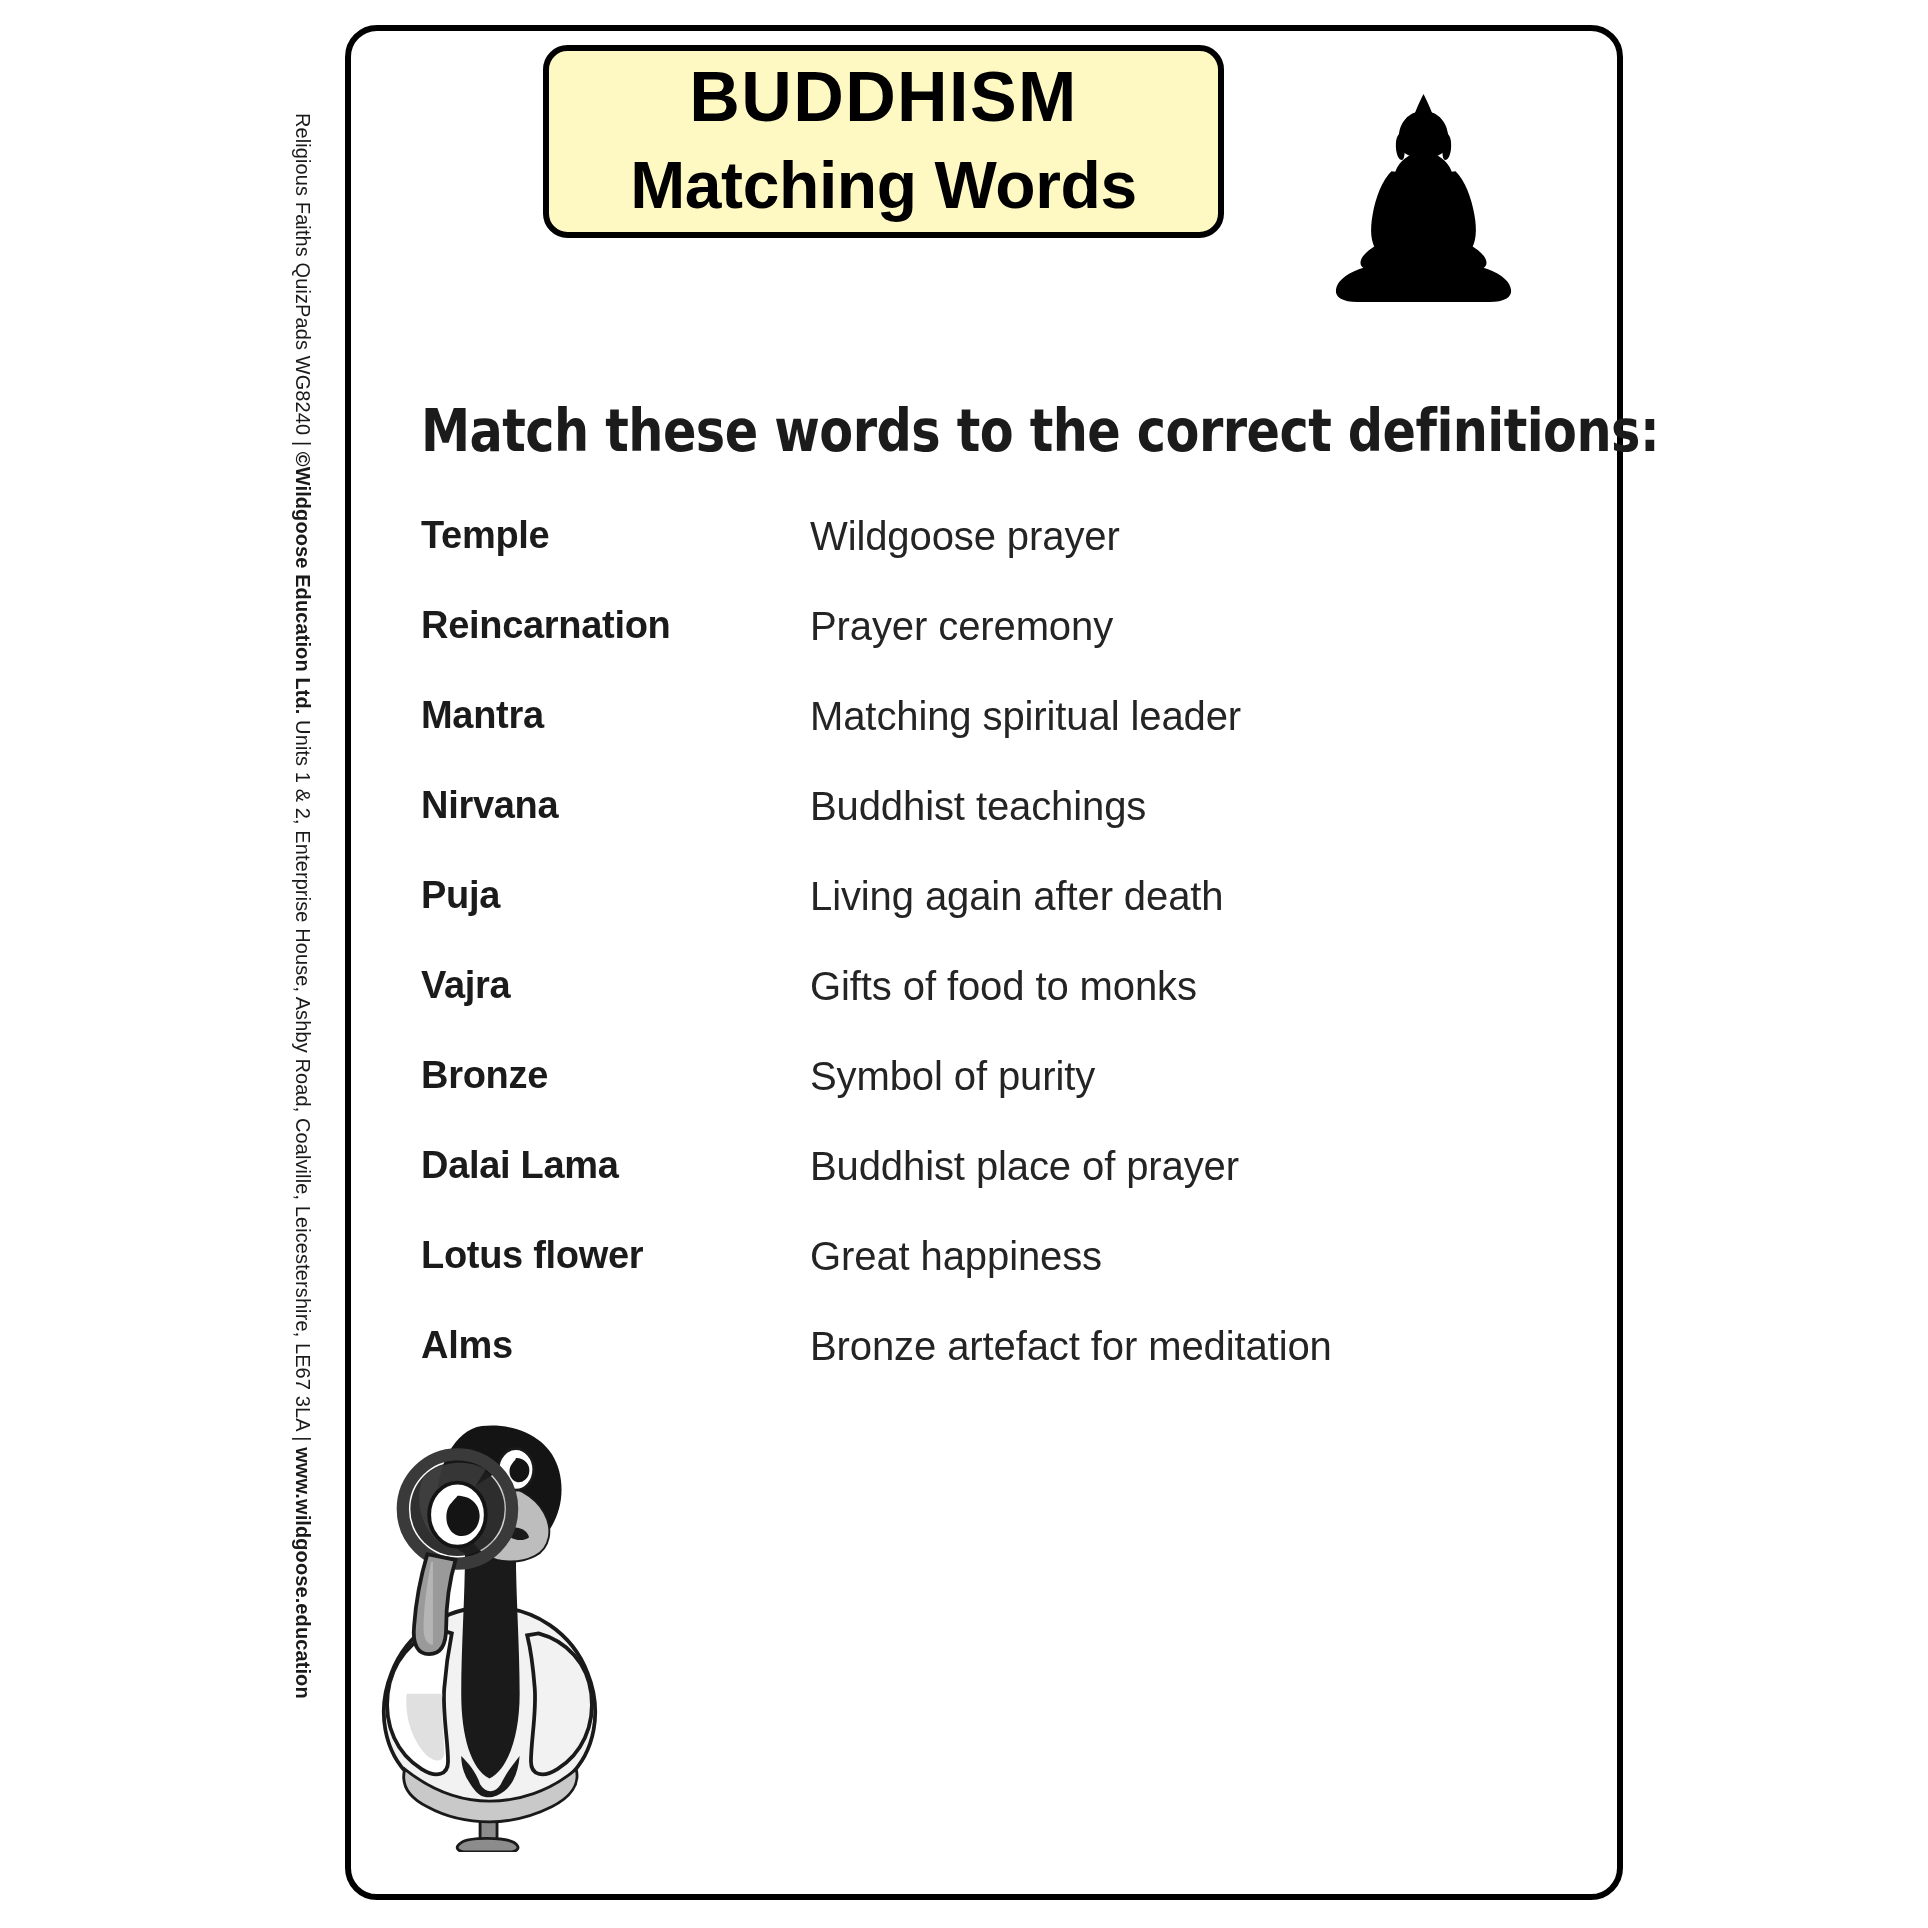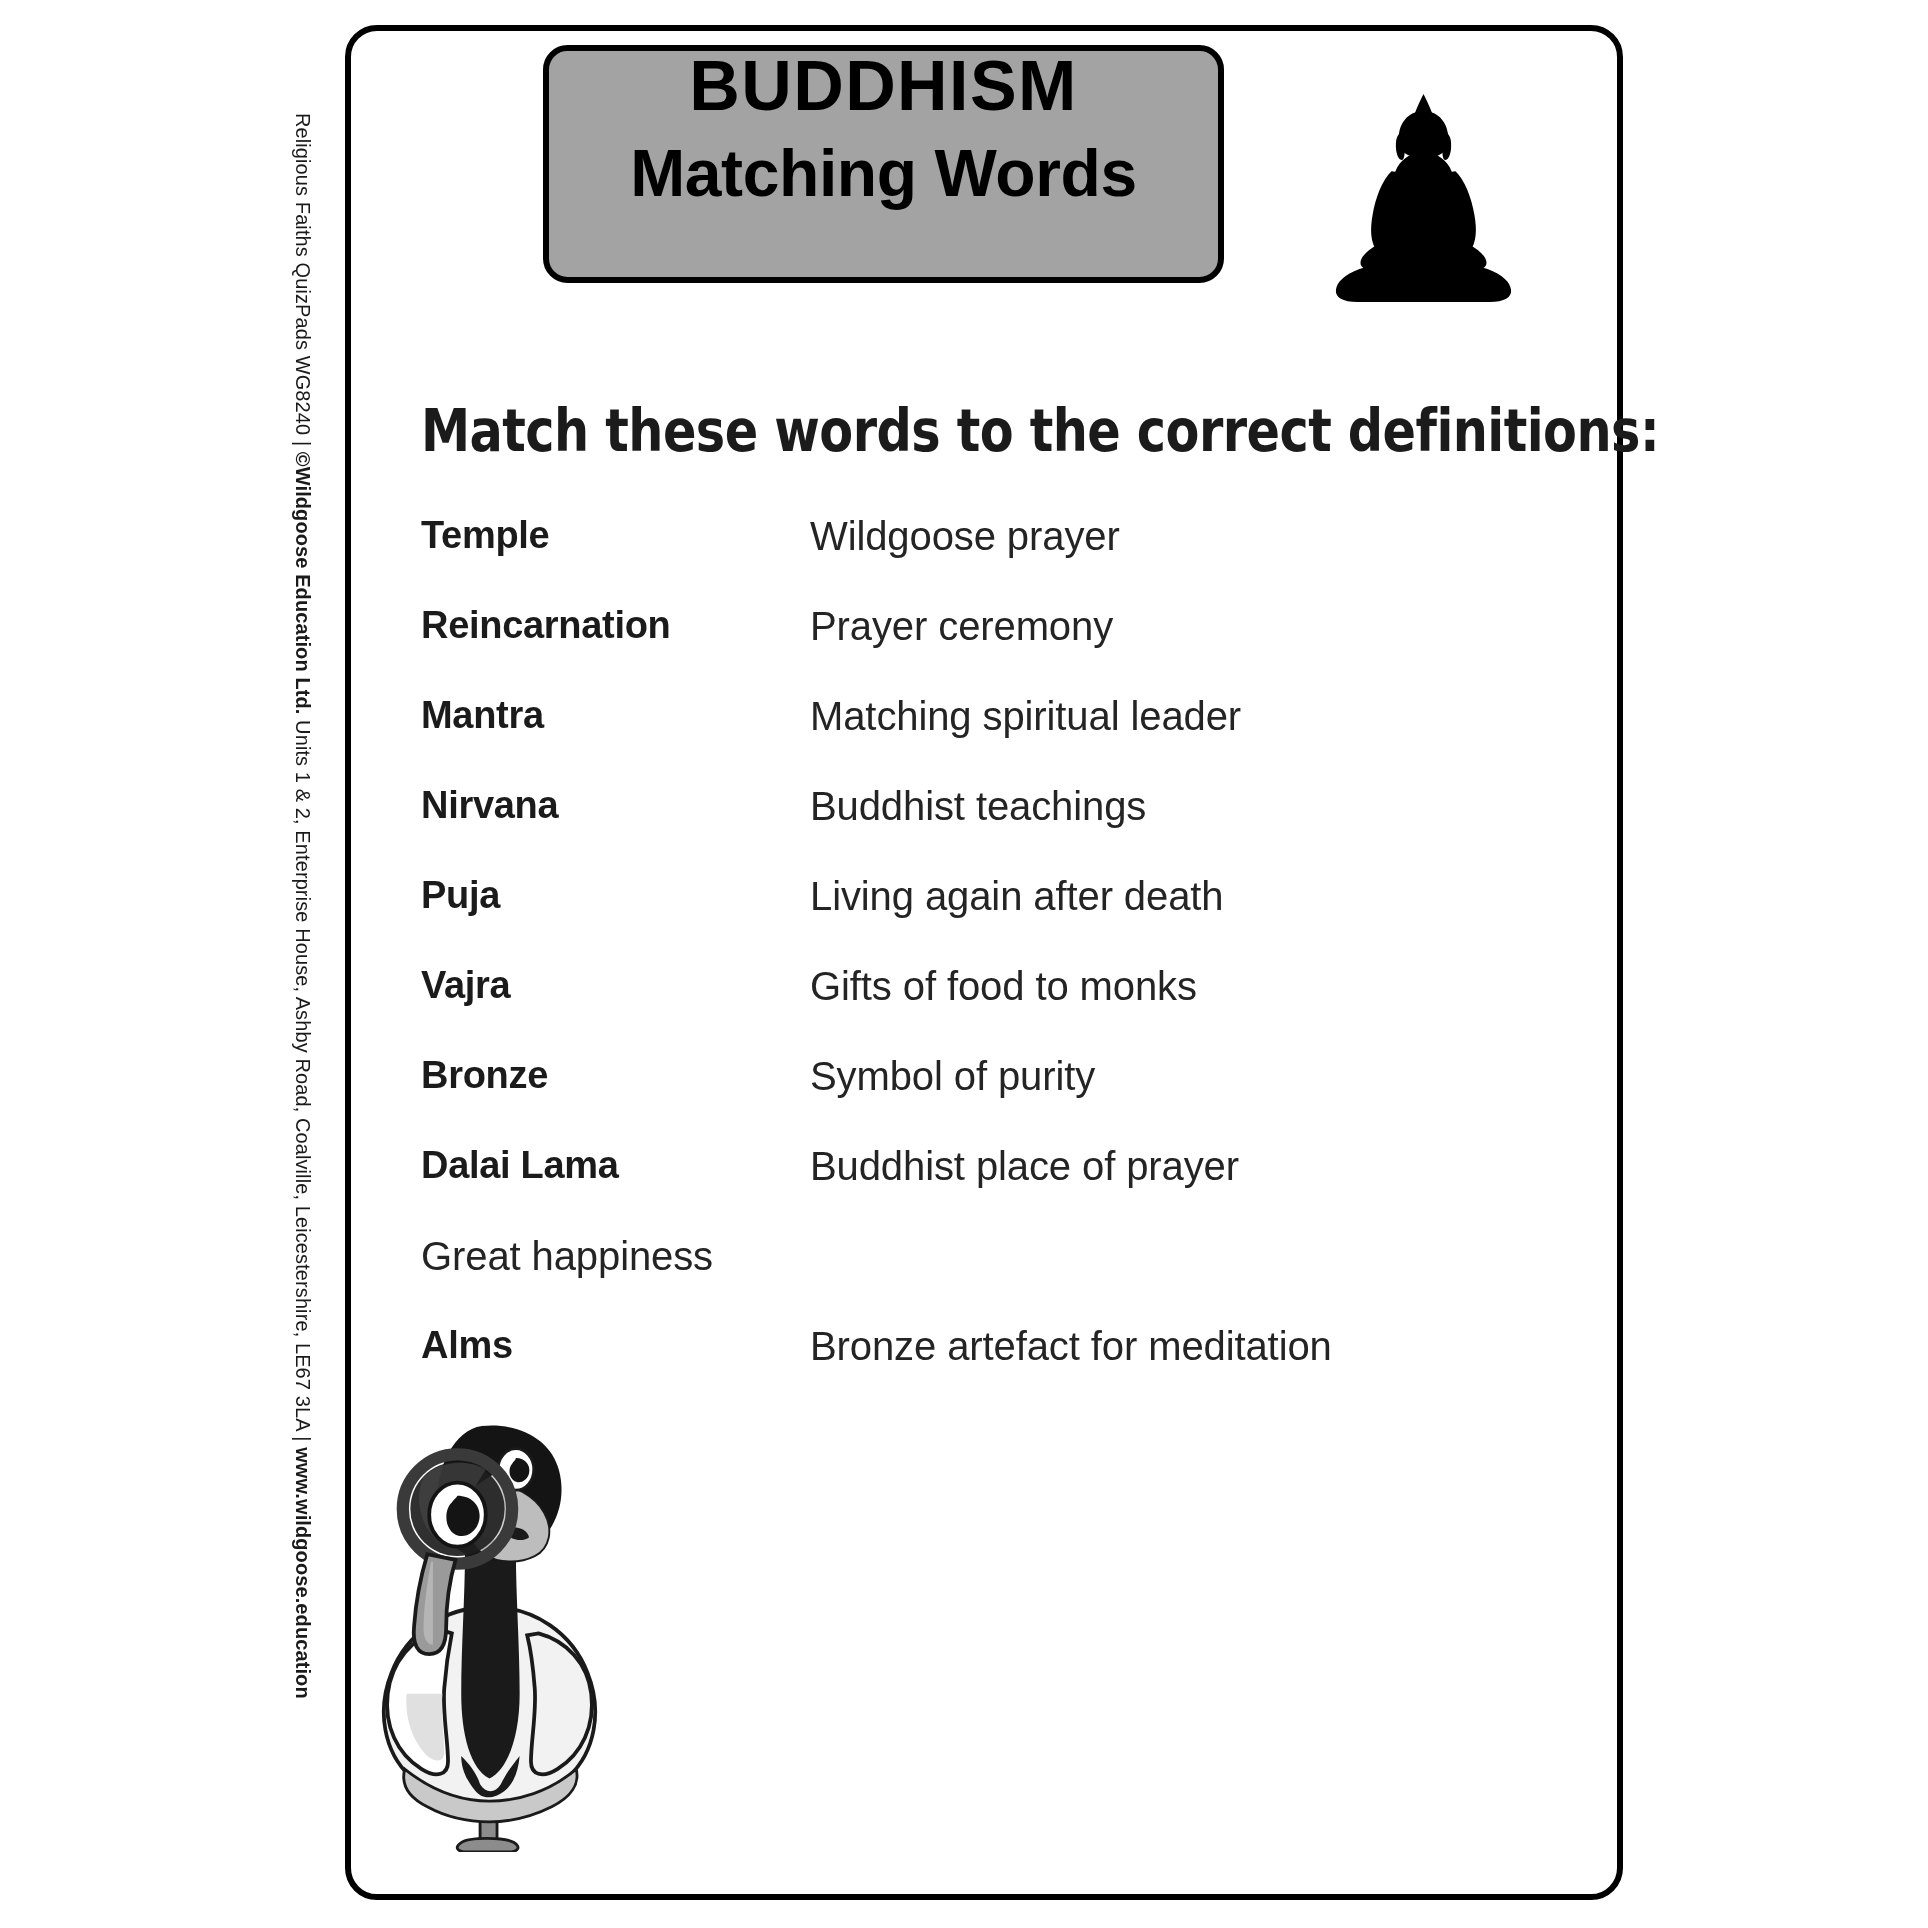--- a/index.html
+++ b/index.html
@@ -47,27 +47,28 @@
     white-space: nowrap;
   }
   .spine .bold { font-weight: bold; }
 
   
   .title-box {
     position: absolute;
     left: 543px;
     top: 45px;
     width: 681px;
-    height: 238px;
+    height: 193px;
     border: 6.6px solid #000000;
     border-radius: 24.5px;
-    background: #a3a3a3;
+    background: #fef9c3;
     display: flex;
     flex-direction: column;
     align-items: center;
+    justify-content: center;
   }
   .title-main {
     font-size: 70px;
     font-weight: bold;
     letter-spacing: 1.4px;
     color: #000000;
     line-height: 1.02;
   }
   .title-sub {
     font-size: 66px;
@@ -259,20 +260,21 @@
     </div>
     <div class="match-row">
       <span class="term">Bronze</span>
       <span class="definition">Symbol of purity</span>
     </div>
     <div class="match-row">
       <span class="term">Dalai Lama</span>
       <span class="definition">Buddhist place of prayer</span>
     </div>
     <div class="match-row">
+      <span class="term">Lotus flower</span>
       <span class="definition">Great happiness</span>
     </div>
     <div class="match-row">
       <span class="term">Alms</span>
       <span class="definition">Bronze artefact for meditation</span>
     </div>
   </div>
 
   <div class="goose">
     <svg viewBox="0 0 296 468" width="279" height="441" aria-hidden="true">

